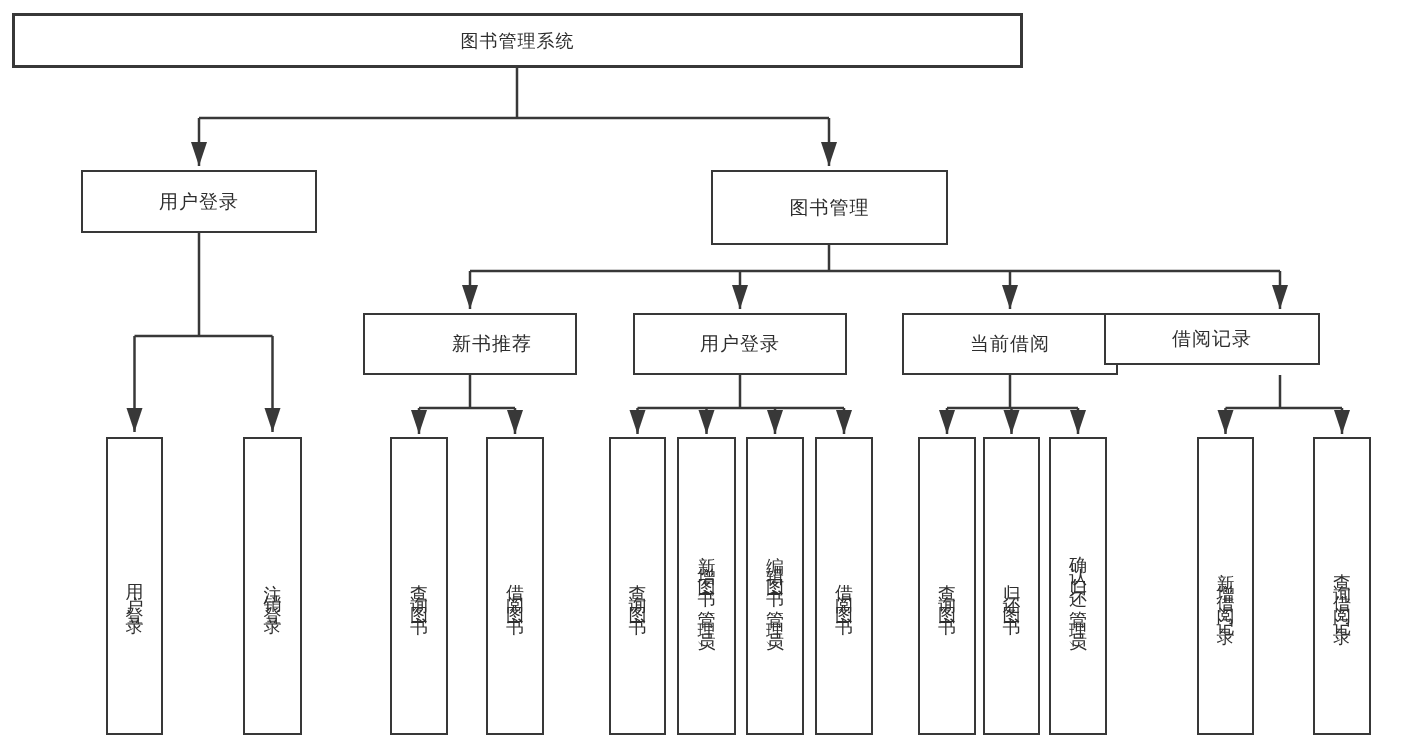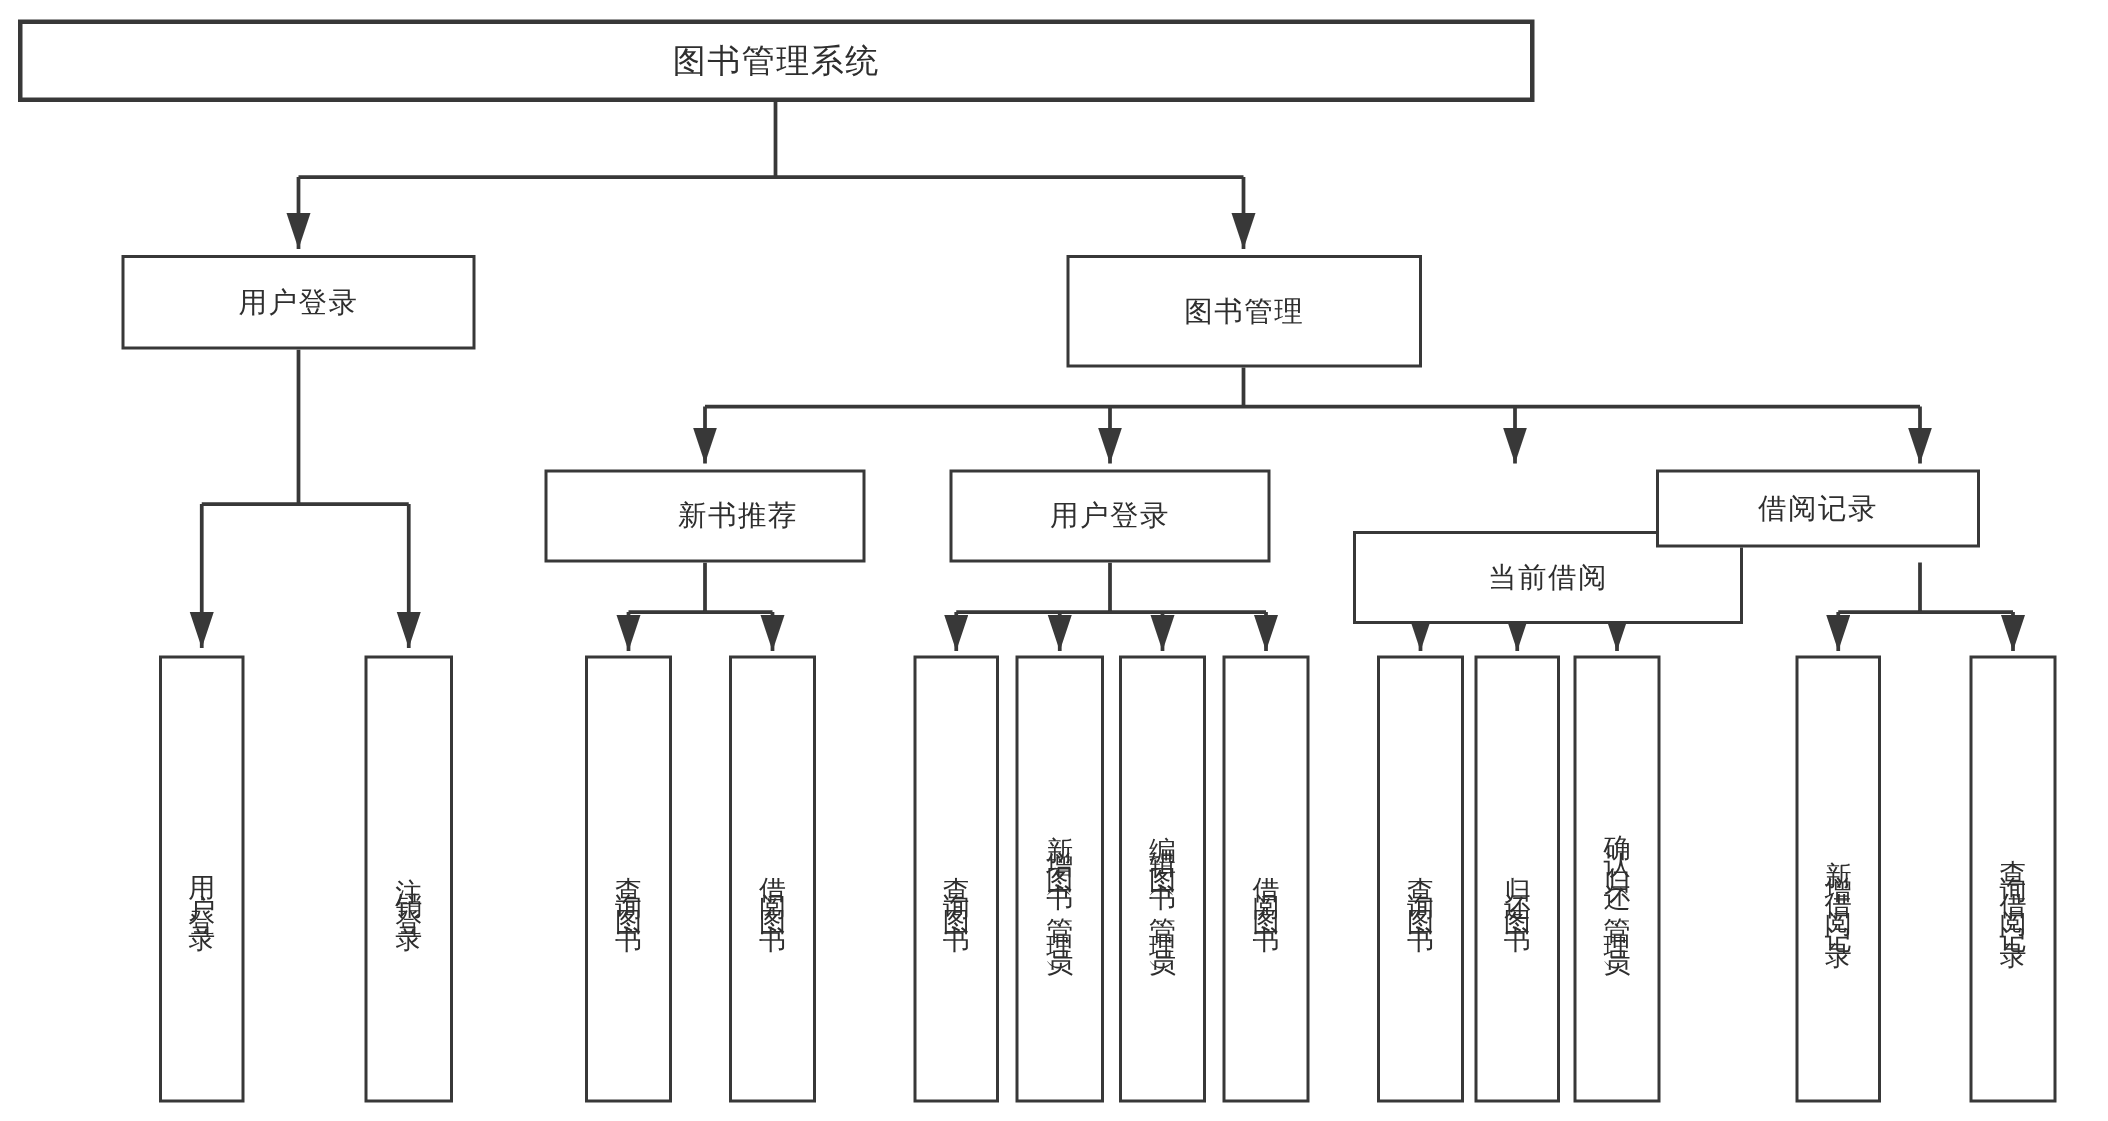--- a/index.html
+++ b/index.html
@@ -17,21 +17,21 @@
     box-sizing:border-box;
     background:#ffffff;
     border:2.5px solid #383838;
     display:flex;
     align-items:center;
     justify-content:center;
     z-index:2;
     font-size:19px;
     letter-spacing:1px;
   }
-  .root{border-width:3px;font-size:22px;}
+  .root{border-width:3px;font-size:18px;}
   .leaf{
     writing-mode:vertical-rl;
     text-orientation:mixed;
     font-size:18px;
     letter-spacing:11px;
     line-height:1;
     padding-top:11px; 
   }
   .watermark{
     position:absolute;
@@ -93,21 +93,21 @@
     </g>
   </svg>
 
   <div class="node root" style="left:12px;top:13px;width:1011px;height:55px;">图书管理系统</div>
 
   <div class="node" style="left:81px;top:170px;width:236px;height:63px;">用户登录</div>
   <div class="node" style="left:711px;top:170px;width:237px;height:75px;">图书管理</div>
 
   <div class="node" style="left:363px;top:313px;width:214px;height:62px;padding-left:44px;">新书推荐</div>
   <div class="node" style="left:633px;top:313px;width:214px;height:62px;">用户登录</div>
-  <div class="node" style="left:902px;top:313px;width:260px;height:62px;margin-top:41px;">当前借阅</div>
+  <div class="node" style="left:902px;top:313px;width:216px;height:62px;">当前借阅</div>
   <div class="node" style="left:1104px;top:313px;width:216px;height:52px;">借阅记录</div>
 
   <div class="node leaf" style="left:106px;top:437px;width:57px;height:298px;">用户登录</div>
   <div class="node leaf" style="left:243px;top:437px;width:59px;height:298px;">注销登录</div>
 
   <div class="node leaf" style="left:390px;top:437px;width:58px;height:298px;">查询图书</div>
   <div class="node leaf" style="left:486px;top:437px;width:58px;height:298px;">借阅图书</div>
 
   <div class="node leaf" style="left:609px;top:437px;width:57px;height:298px;">查询图书</div>
   <div class="node leaf" style="left:677px;top:437px;width:59px;height:298px;">新增图书（管理员）</div>

